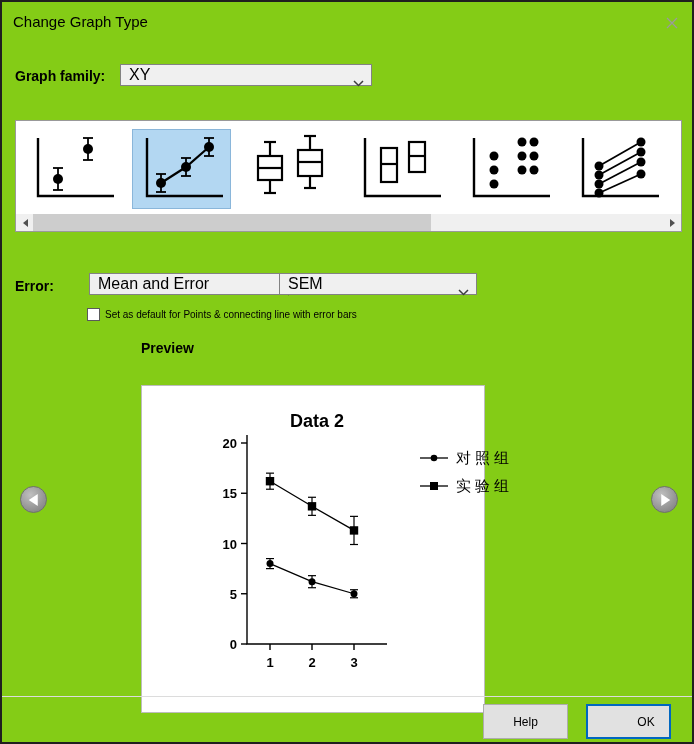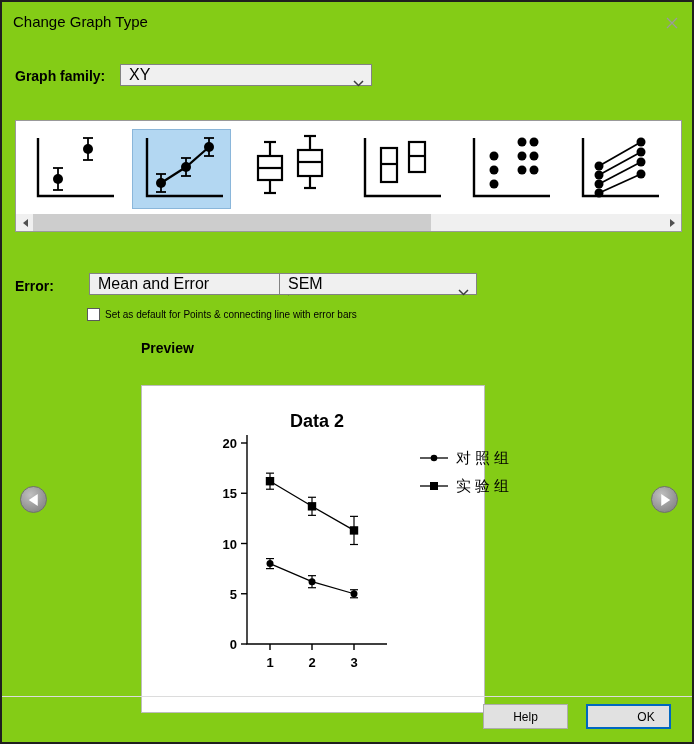--- a/index.html
+++ b/index.html
@@ -51,21 +51,21 @@
 
   .nav { position:absolute; width:27px; height:27px; border-radius:50%;
          background:radial-gradient(circle at 38% 32%, #c0c0c0, #8a8a8a 75%);
          border:1px solid #6f6f6f; cursor:pointer; }
   .nav-left { left:18px; top:484px; } .nav-right { left:649px; top:484px; }
   .nav .tri { position:absolute; top:50%; left:50%; width:0; height:0; border-top:6px solid transparent; border-bottom:6px solid transparent; }
   .nav-left .tri { border-right:9px solid #fff; transform:translate(-58%,-50%); }
   .nav-right .tri { border-left:9px solid #fff; transform:translate(-42%,-50%); }
 
   .footer-sep { position:absolute; left:0; top:694px; width:100%; height:1px; background:#dcdcdc; }
-  .btn { position:absolute; width:85px; height:25px; background:#e1e1e1; border:1px solid #adadad; font-size:12px; font-family:inherit; cursor:pointer; }
+  .btn { position:absolute; width:85px; height:35px; background:#e1e1e1; border:1px solid #adadad; font-size:12px; font-family:inherit; cursor:pointer; }
   .btn-help { left:481px; top:702px; }
   .btn-ok { left:584px; top:702px; border:2px solid #0067c0;padding-left:35px; }
 
   .ticon { stroke:#000; fill:none; }
 </style>
 </head>
 <body>
 
 <div class="dialog">
 

